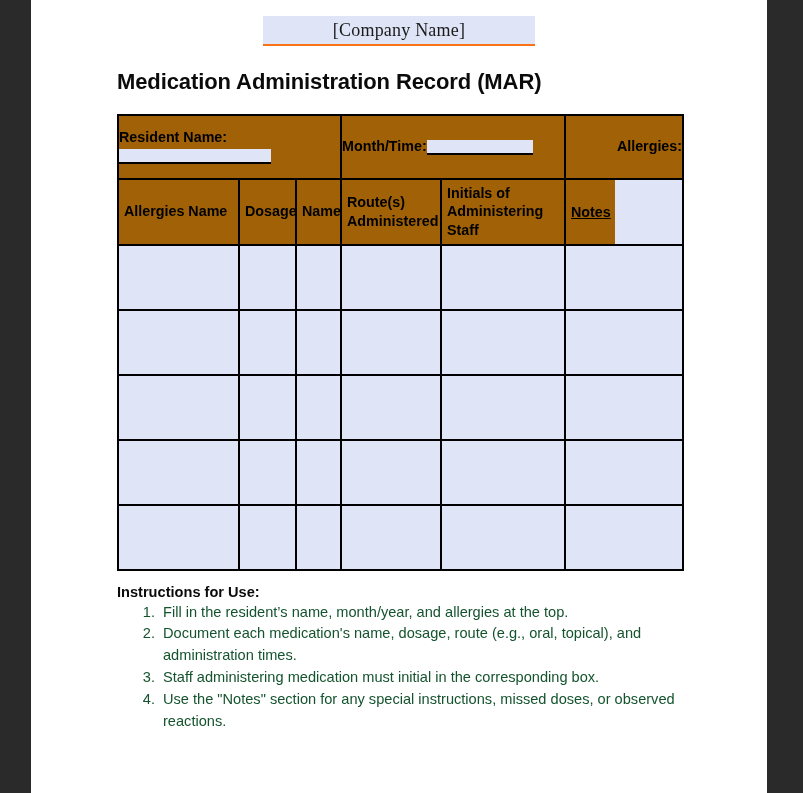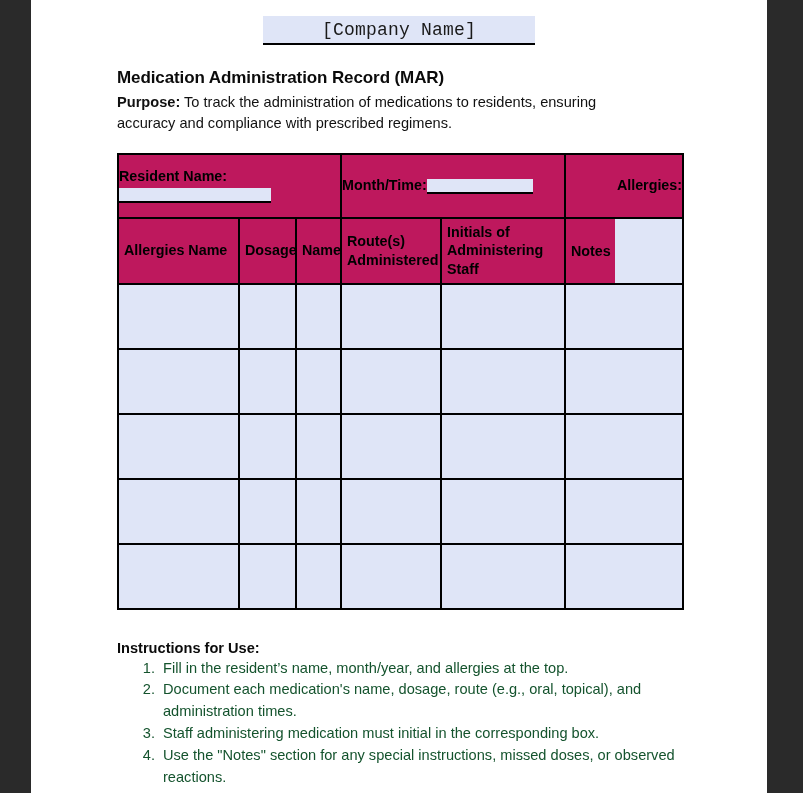--- a/index.html
+++ b/index.html
@@ -39,37 +39,37 @@
   }
 
   
   .company-wrap {
     margin-top: 16px;
     display: flex;
     justify-content: center;
   }
   .company-field {
     background: #dfe5f7;
-    border-bottom: 2px solid #000000;
+    border-bottom: 2px solid #f97316;
     padding: 4px 40px 3px 40px;
     font-size: 18px;
     color: #1a1a1a;
     letter-spacing: 0.2px;
     min-width: 272px;
     text-align: center;
-    font-family: Liberation Mono, monospace;
+    font-family: Liberation Serif, serif;
   }
 
   
   .doc-head {
     padding: 0 0 0 86px;
     margin-top: 22px;
   }
   .doc-title {
-    font-size: 17px;
+    font-size: 22px;
     font-weight: bold;
     color: #0b0b0b;
     letter-spacing: -0.1px;
     line-height: 1.25;
   }
   .purpose {
     font-size: 14.6px;
     color: #111111;
     line-height: 1.45;
     margin-top: 4px;
@@ -80,21 +80,21 @@
   
   .table-wrap {
     padding-left: 86px;
     margin-top: 18px;
   }
   table.mar {
     border-collapse: collapse;
     border: 2px solid #000000;
     table-layout: fixed;
     width: 565px;
-    background: #be185d;
+    background: #a16207;
   }
   table.mar td {
     border: 2px solid #000000;
     vertical-align: middle;
     padding: 0;
   }
 
   
   .info-row td { height: 64px; }
   .cell-pad { padding: 5px 7px; }
@@ -125,20 +125,21 @@
   .col-head {
     font-size: 14.3px;
     font-weight: bold;
     color: #000000;
     line-height: 1.28;
     padding: 3px 3px 3px 5px;
   }
   .notes-cell {
     position: relative;
     padding: 0;
+    text-decoration: underline;
   }
   .notes-inner {
     display: flex;
     align-items: center;
     height: 100%;
   }
   .notes-label {
     font-size: 14.3px;
     font-weight: bold;
     color: #000000;
@@ -154,21 +155,21 @@
 
   
   .body-row td {
     height: 65px;
     background: #dfe5f7;
   }
 
   
   .instructions {
     padding-left: 86px;
-    margin-top: 30px;
+    margin-top: 13px;
   }
   .instr-title {
     font-size: 14.6px;
     font-weight: bold;
     color: #0b0b0b;
   }
   ol.instr-list {
     margin: 2px 0 0 0;
     padding-left: 42px;
     font-size: 14.6px;
@@ -187,23 +188,20 @@
 <div class="gutter gutter-right"></div>
 
 <div class="page">
 
   <div class="company-wrap">
     <div class="company-field">[Company Name]</div>
   </div>
 
   <div class="doc-head">
     <div class="doc-title">Medication Administration Record (MAR)</div>
-    <div class="purpose">
-      <b>Purpose:</b><span> To track the administration of medications to residents, ensuring accuracy and compliance with prescribed regimens.</span>
-    </div>
   </div>
 
   <div class="table-wrap">
     <table class="mar">
       <colgroup>
         <col style="width:121px">
         <col style="width:57px">
         <col style="width:45px">
         <col style="width:100px">
         <col style="width:124px">

